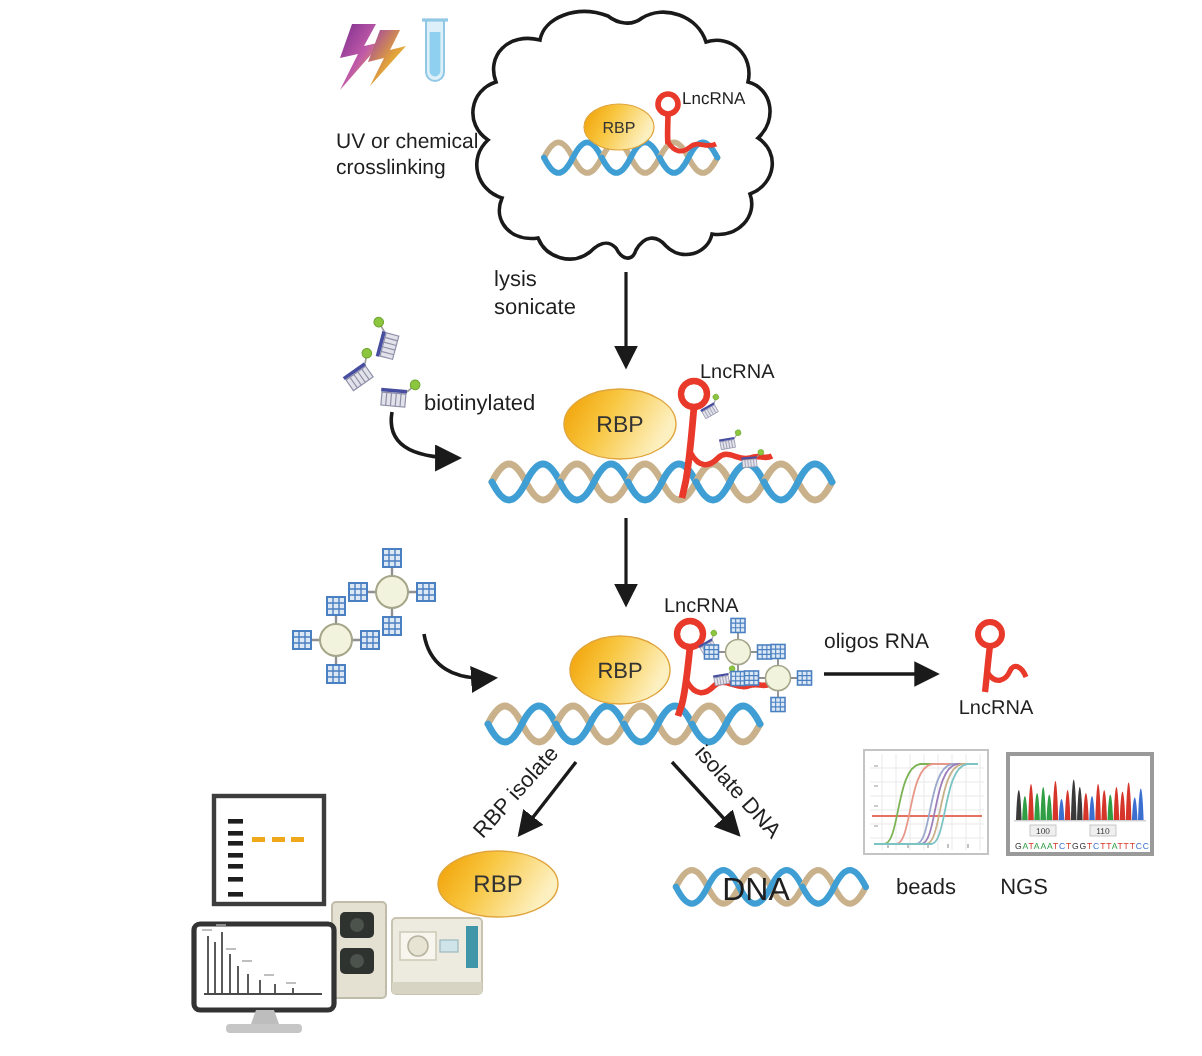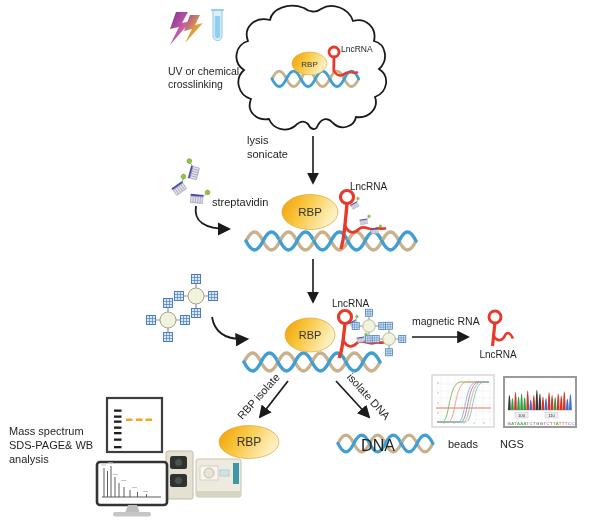--- a/index.html
+++ b/index.html
@@ -262,28 +262,25 @@
     </g>
     <path d="M128,505 h9 l2.5,7 h-14 Z" fill="#bdbdbd"></path>
     <rect x="113" y="512" width="38" height="4.5" rx="2" fill="#c6c6c6"></rect>
   </g>
 </svg>
 
 <div class="lbl" style="left:168px;top:65px;width:80px;font-size:10.5px">UV or chemical
 crosslinking</div>
 <div class="lbl" style="left:247px;top:134px">lysis
 sonicate</div>
-<div class="lbl" style="left:212px;top:196px">streptavidin</div>
+<div class="lbl" style="left:212px;top:196px">biotinylated</div>
 <div class="lbl xs" style="left:341px;top:44px">LncRNA</div>
 <div class="lbl sm" style="left:350px;top:181px">LncRNA</div>
 <div class="lbl sm" style="left:332px;top:298px">LncRNA</div>
-<div class="lbl sm" style="left:412px;top:315px;font-size:10.5px">magnetic RNA</div>
+<div class="lbl sm" style="left:412px;top:315px;font-size:10.5px">oligos RNA</div>
 <div class="lbl sm ctr" style="left:475px;top:349px;width:46px">LncRNA</div>
 <div class="lbl ctr rot-up" style="left:215px;top:390px;width:88px">RBP isolate</div>
 <div class="lbl ctr rot-dn" style="left:322px;top:390px;width:92px">isolate DNA</div>
 <div class="lbl ctr" style="left:358px;top:436px;width:40px;font-size:16px">DNA</div>
 <div class="lbl ctr" style="left:432px;top:438px;width:62px">beads</div>
 <div class="lbl ctr" style="left:476px;top:438px;width:72px">NGS</div>
-<div class="lbl" style="left:9px;top:425px">Mass spectrum
-SDS-PAGE&amp; WB
-analysis</div>
 
 </div>
 
 </body></html>

